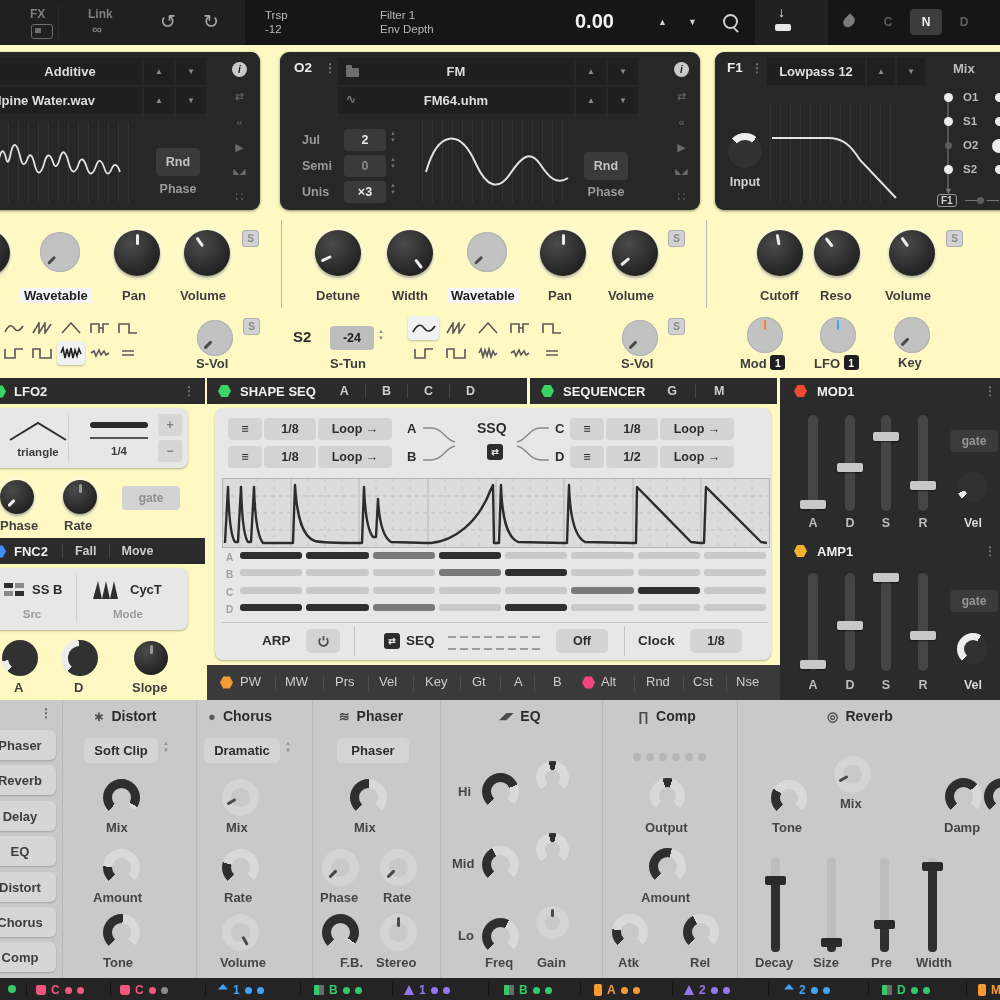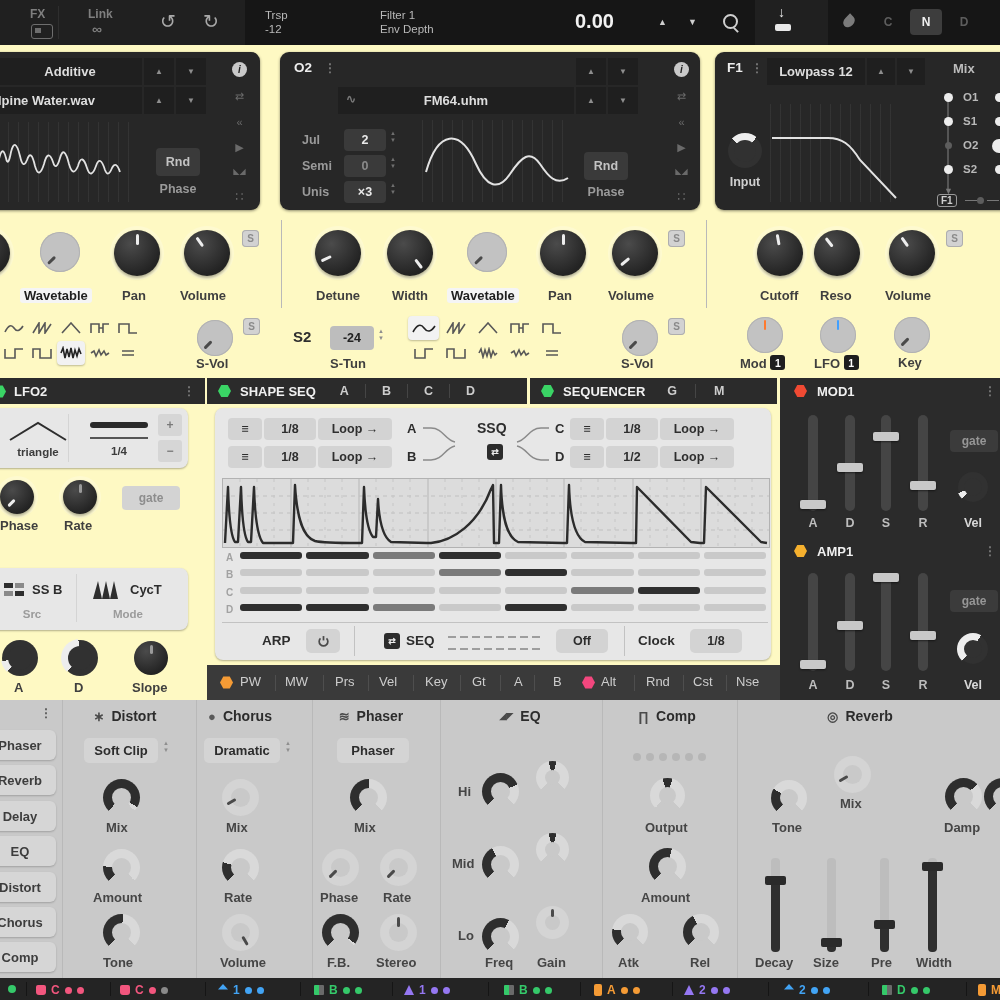--- a/index.html
+++ b/index.html
@@ -200,20 +200,24 @@
       <span>«</span>
       <span>▶</span>
       <span style="font-size:8px">◣◢</span>
       <span style="font-size:13px">∷</span>
     </div>
   </div>
 
   <div class="a panel" style="left:280px;top:52px;width:420px;height:158px">
     <div class="a" style="left:14px;top:8px;color:#ededed;font-size:13.5px;font-weight:bold">O2</div>
     <div class="a kebab" style="left:44px;top:9px">⋮</div>
+    <div class="a ddrow" style="left:58px;top:6px;width:236px;height:27px">
+      <span class="a folder" style="left:8px;top:10px"></span>
+      <span>FM</span>
+    </div>
     <div class="a ddarr" style="left:296px;top:6px;width:30px;height:27px">▲</div>
     <div class="a ddarr" style="left:328px;top:6px;width:30px;height:27px">▼</div>
     <div class="a ddrow" style="left:58px;top:35px;width:236px;height:27px">
       <span class="a" style="left:8px;top:5px;color:#777;font-size:12px">∿</span>
       <span>FM64.uhm</span>
     </div>
     <div class="a ddarr" style="left:296px;top:35px;width:30px;height:27px">▲</div>
     <div class="a ddarr" style="left:328px;top:35px;width:30px;height:27px">▼</div>
     <div class="a dimlbl" style="left:22px;top:81px">Jul</div>
     <div class="a spinbox" style="left:64px;top:77px;width:42px;height:22px">2</div>
@@ -489,20 +493,28 @@
   <div class="a dknob" style="left:0px;top:480px;width:34px;height:34px;--c:17px">
       <span class="dt" style="--r:-135deg;height:9px"></span>
     </div>
   <div class="a klbl" style="left:0px;top:518px">Phase</div>
   <div class="a dknob" style="left:63px;top:480px;width:34px;height:34px;--c:17px">
       <span class="dt" style="--r:0deg;height:9px;background:#9a9a9a"></span>
     </div>
   <div class="a klbl" style="left:64px;top:518px">Rate</div>
   <div class="a gatebtn" style="left:122px;top:486px;width:58px;height:24px">gate</div>
 
+  <div class="a shead" style="left:0;top:538px;width:205px">
+    <span class="hex a" style="--c:#3f8cff;left:-7px;top:7px;position:absolute"></span>
+    <span style="margin-left:14px">FNC2</span>
+    <span class="hdiv" style="margin-left:14px"></span>
+    <span class="htab" style="margin-left:12px">Fall</span>
+    <span class="hdiv" style="margin-left:12px"></span>
+    <span class="htab" style="margin-left:12px">Move</span>
+  </div>
   <div class="a card" style="left:-10px;top:568px;width:198px;height:62px">
     <svg class="a" style="left:14px;top:14px" width="22" height="16" viewBox="0 0 22 16">
         <rect x="0" y="1" width="9" height="5" fill="#2e2e2e"></rect>
         <rect x="11" y="1" width="9" height="5" fill="#8a8a8a"></rect>
         <rect x="0" y="9" width="9" height="5" fill="#8a8a8a"></rect>
         <rect x="11" y="9" width="9" height="5" fill="#2e2e2e"></rect>
       </svg>
     <div class="a" style="left:42px;top:14px;color:#2d2d2d;font-size:13px;font-weight:bold">SS B</div>
     <div class="a mutelbl" style="left:14px;top:40px;width:56px">Src</div>
     <div class="a" style="left:86px;top:6px;width:1px;height:48px;background:#d4d4d4"></div>
@@ -780,21 +792,21 @@
     <div class="a fxlbl" style="left:354px;top:120px">Mix</div>
     <div class="a tknob" style="left:322px;top:149px;width:37px;height:37px;--c:18px">
         <span class="gt" style="--r:-135deg"></span>
       </div>
     <div class="a fxlbl" style="left:320px;top:190px">Phase</div>
     <div class="a tknob" style="left:380px;top:149px;width:37px;height:37px;--c:18px">
         <span class="gt" style="--r:-135deg"></span>
       </div>
     <div class="a fxlbl" style="left:383px;top:190px">Rate</div>
     <div class="a gauge" style="left:322px;top:214px;width:37px;height:37px;--v:97"></div>
-    <div class="a fxlbl" style="left:327px;top:255px">F.B.</div>
+    <div class="a fxlbl" style="left:340px;top:255px">F.B.</div>
     <div class="a tknob" style="left:380px;top:214px;width:37px;height:37px;--c:18px">
         <span class="gt" style="--r:0deg"></span>
       </div>
     <div class="a fxlbl" style="left:376px;top:255px">Stereo</div>
 
     <div class="a fxtitle" style="left:465px;top:8px;width:110px">
       <span class="fxico2" style="font-size:9px">◢◤</span>
         <span>EQ</span>
     </div>
     <div class="a fxlbl" style="left:458px;top:84px">Hi</div>

